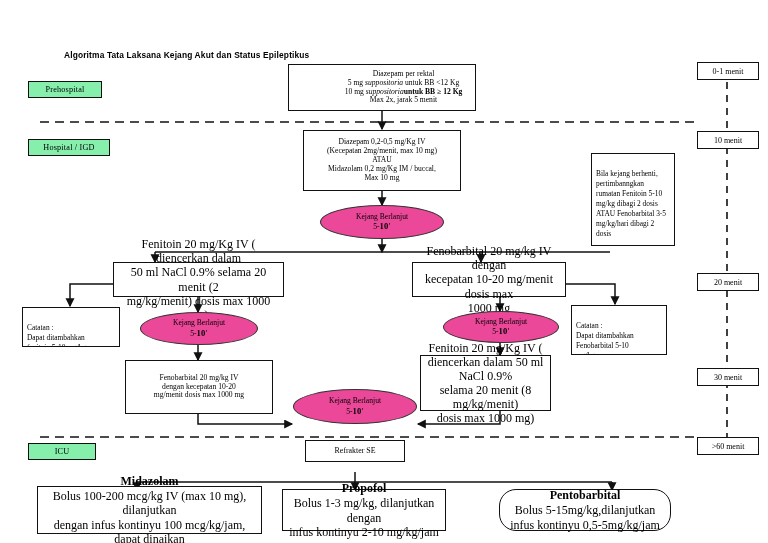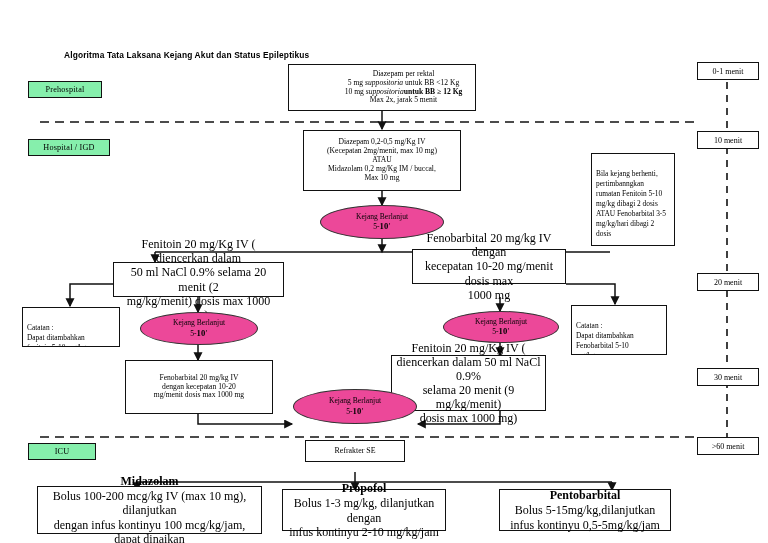--- a/index.html
+++ b/index.html
@@ -185,21 +185,21 @@
   </div>
 
   <div class="node box" style="left:113px;top:262px;width:171px;height:35px;">
     <div class="inner t7">
       <div>Fenitoin 20 mg/Kg IV  ( diencerkan dalam</div>
       <div>50 ml NaCl 0.9% selama 20 menit (2</div>
       <div>mg/kg/menit) dosis max 1000 mg)</div>
     </div>
   </div>
 
-  <div class="node box" style="left:412px;top:249px;width:154px;height:35px;">
+  <div class="node box" style="left:412px;top:262px;width:154px;height:35px;">
     <div class="inner t7">
       <div>Fenobarbital 20 mg/kg IV dengan</div>
       <div>kecepatan 10-20 mg/menit dosis max</div>
       <div>1000 mg</div>
     </div>
   </div>
 
   <div class="node note" style="left:22px;top:307px;width:98px;height:40px;">
     <div>Catatan :</div>
     <div>Dapat ditambahkan</div>
@@ -228,25 +228,25 @@
   </div>
 
   <div class="node box" style="left:125px;top:360px;width:148px;height:54px;">
     <div class="inner t75">
       <div>Fenobarbital 20 mg/kg IV</div>
       <div>dengan kecepatan 10-20</div>
       <div>mg/menit dosis max 1000 mg</div>
     </div>
   </div>
 
-  <div class="node box" style="left:391px;top:355px;width:155px;height:56px;">
+  <div class="node box" style="left:420px;top:355px;width:131px;height:56px;">
     <div class="inner t7">
       <div>Fenitoin 20 mg/Kg IV          (</div>
       <div>diencerkan dalam 50 ml NaCl 0.9%</div>
-      <div>selama 20 menit (9 mg/kg/menit)</div>
+      <div>selama 20 menit (8 mg/kg/menit)</div>
       <div>dosis max 1000 mg)</div>
     </div>
   </div>
 
   <div class="node oval" style="left:293px;top:389px;width:124px;height:35px;">
     <div>
       <div>Kejang Berlanjut</div>
       <div><span>5-</span><span class="lbig">10</span><span>’</span></div>
     </div>
   </div>
@@ -264,21 +264,21 @@
   </div>
 
   <div class="node box" style="left:276px;top:489px;width:164px;height:42px;margin-left:6px;">
     <div class="inner t7">
       <span class="hdr">Propofol</span>
       <div>Bolus 1-3 mg/kg, dilanjutkan dengan</div>
       <div>infus kontinyu 2-10 mg/kg/jam</div>
     </div>
   </div>
 
-  <div class="node box" style="left:499px;top:489px;width:172px;height:42px;">
+  <div class="node box" style="left:499px;top:489px;width:172px;height:42px;border-radius:17px;">
     <div class="inner t7">
       <span class="hdr">Pentobarbital</span>
       <div>Bolus 5-15mg/kg,dilanjutkan</div>
       <div>infus kontinyu 0,5-5mg/kg/jam</div>
     </div>
   </div>
 
 </div>
 
 </body></html>

